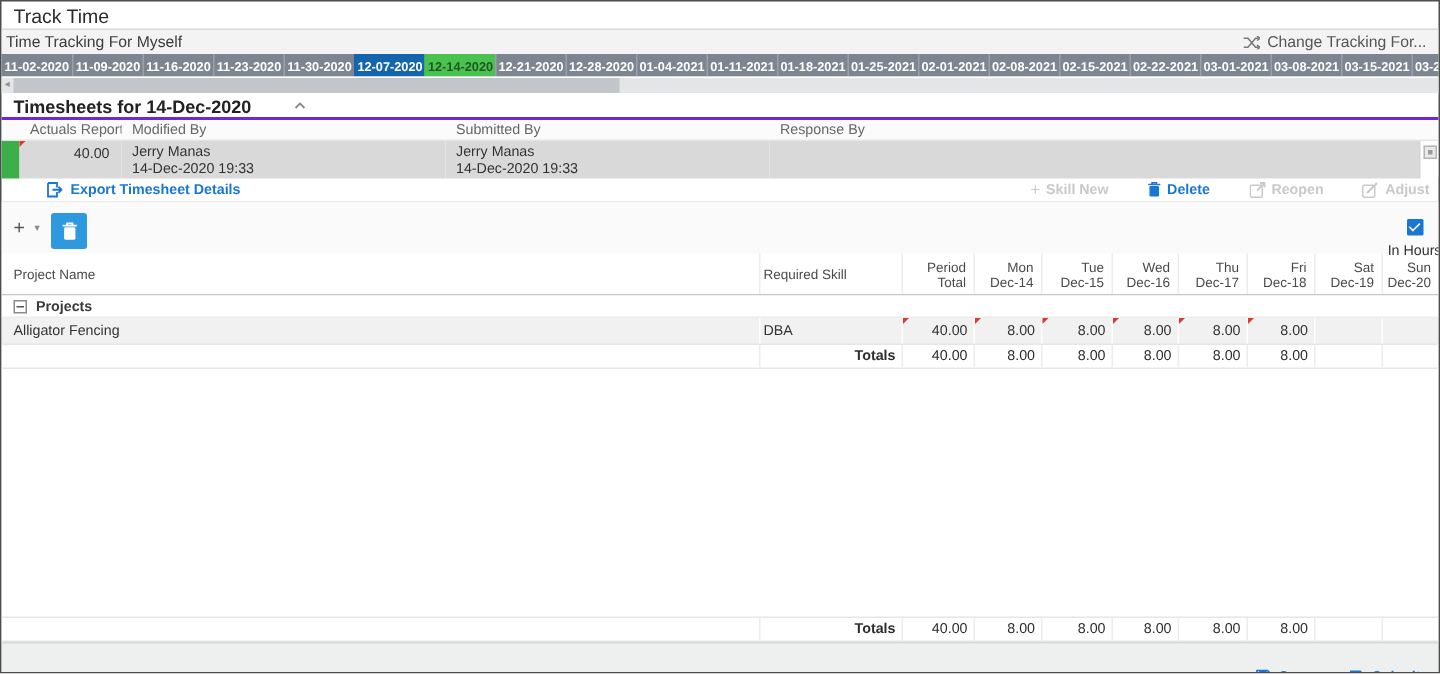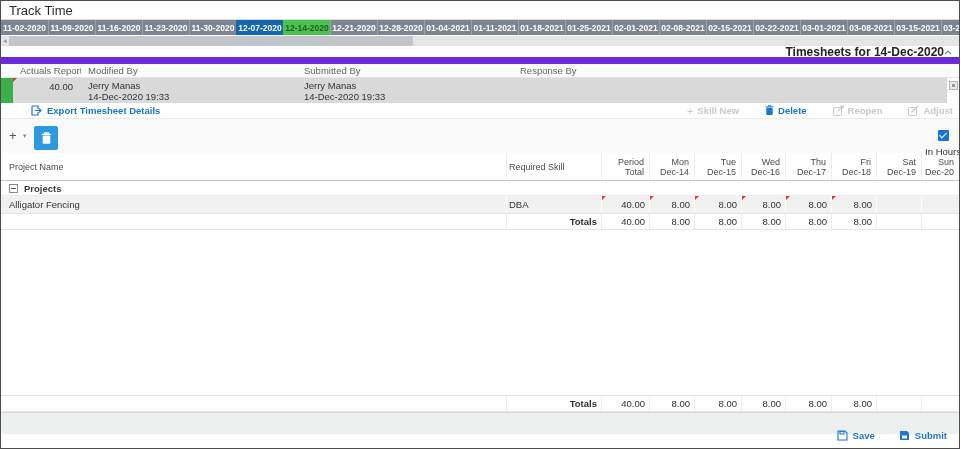--- a/index.html
+++ b/index.html
@@ -28,21 +28,21 @@
   .tab.sel-blue { background:#1365ae; border-left-color:#1365ae; }
   .tab.sel-green { background:#4bc24f; color:#1d5a23; border-left-color:#4bc24f; }
   .tab.sel-green + .tab { border-left-color:#99a1ab; }
 
   .hscroll { height:12px; background:#fff; position:relative; }
   .hscroll .track { position:absolute; left:0; top:1px; right:0; height:10px; background:#e3e5e7; }
   .hscroll .arrow { position:absolute; left:2px; top:2px; font-size:7px; color:#8f959c; line-height:8px; }
   .hscroll .thumb { position:absolute; left:8px; top:1px; width:404px; height:10px; background:#c2c6cb; cursor:grab; }
 
   
-  .sechead { height:17px; border-bottom:7px solid #6d28d9; display:flex; align-items:center; justify-content:flex-end; padding:0 7px 0 8px; }
+  .sechead { height:17px; border-bottom:2px solid #6d28d9; display:flex; align-items:center; justify-content:flex-start; padding:0 7px 0 8px;gap:28px; }
   .sechead .t { font-size:12px; font-weight:bold; color:#222; }
   .sechead .chev { color:#8a8a8a; font-size:9px; line-height:9px; cursor:pointer; }
 
   
   .ts-grid { display:grid; grid-template-columns:12px 68px 216px 216px 215px 218px 1fr; }
   .ts-head { height:14px; background:#fbfbfb; border-bottom:1px solid #e6e6e6; align-items:center; }
   .ts-head .h { font-size:9.5px; color:#666; padding-left:7px; white-space:nowrap; overflow:hidden; }
   .ts-row { height:25px; }
   .ts-row .cell { background:#d9d9d9; font-size:9.5px; color:#333; line-height:11px; padding-top:2px; position:relative; }
   .ts-row .strip { background:#3cae4a; }
@@ -109,20 +109,31 @@
 </style>
 </head>
 <body>
 
 <div class="app">
 
   <div class="titlebar">
     <span class="t">Track Time</span>
   </div>
 
+  <div class="subbar">
+    <span class="l">Time Tracking For Myself</span>
+    <span class="r">
+      <span>
+        <svg width="11" height="9" viewBox="0 0 11 9">
+            <path d="M0 1.5 H3 L8 7.5 H10 M0 7.5 H3 L8 1.5 H10 M9 0 L11 1.5 L9 3 M9 6 L11 7.5 L9 9" stroke="#777" stroke-width="1" fill="none"></path>
+          </svg>
+      </span>
+      <span>Change Tracking For...</span>
+    </span>
+  </div>
 
   <div class="tabs">
     <div class="tab">11-02-2020</div>
     <div class="tab">11-09-2020</div>
     <div class="tab">11-16-2020</div>
     <div class="tab">11-23-2020</div>
     <div class="tab">11-30-2020</div>
     <div class="tab sel-blue">12-07-2020</div>
     <div class="tab sel-green">12-14-2020</div>
     <div class="tab">12-21-2020</div>

